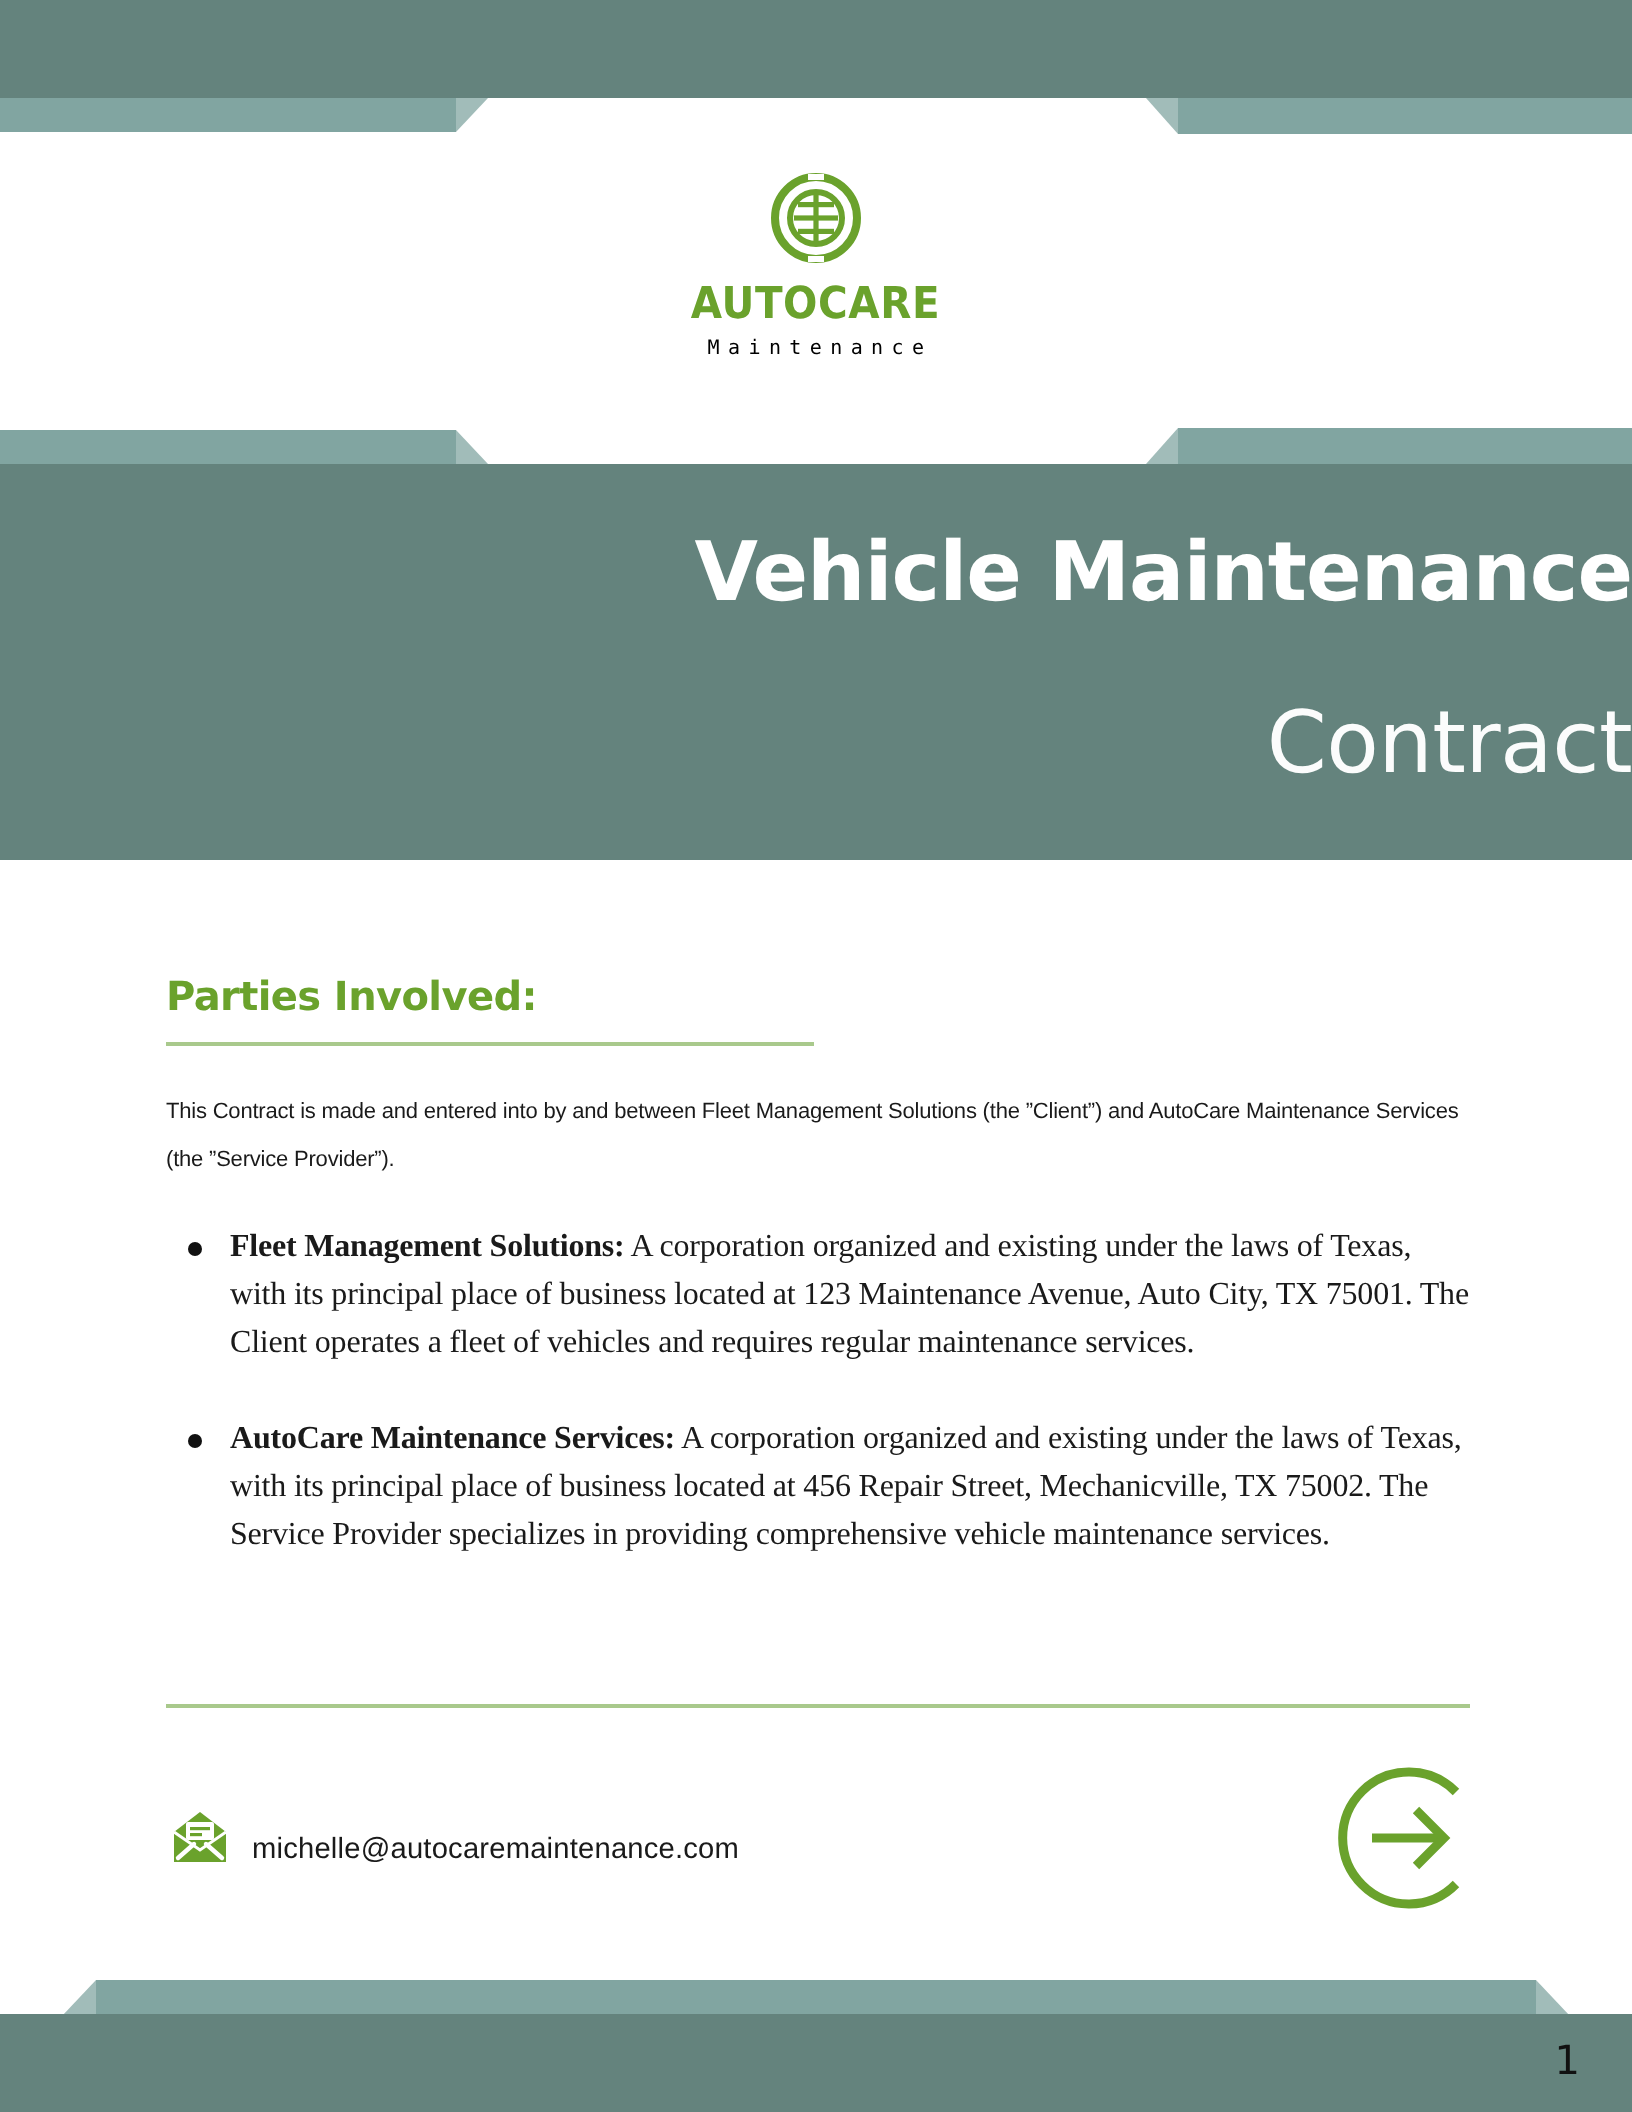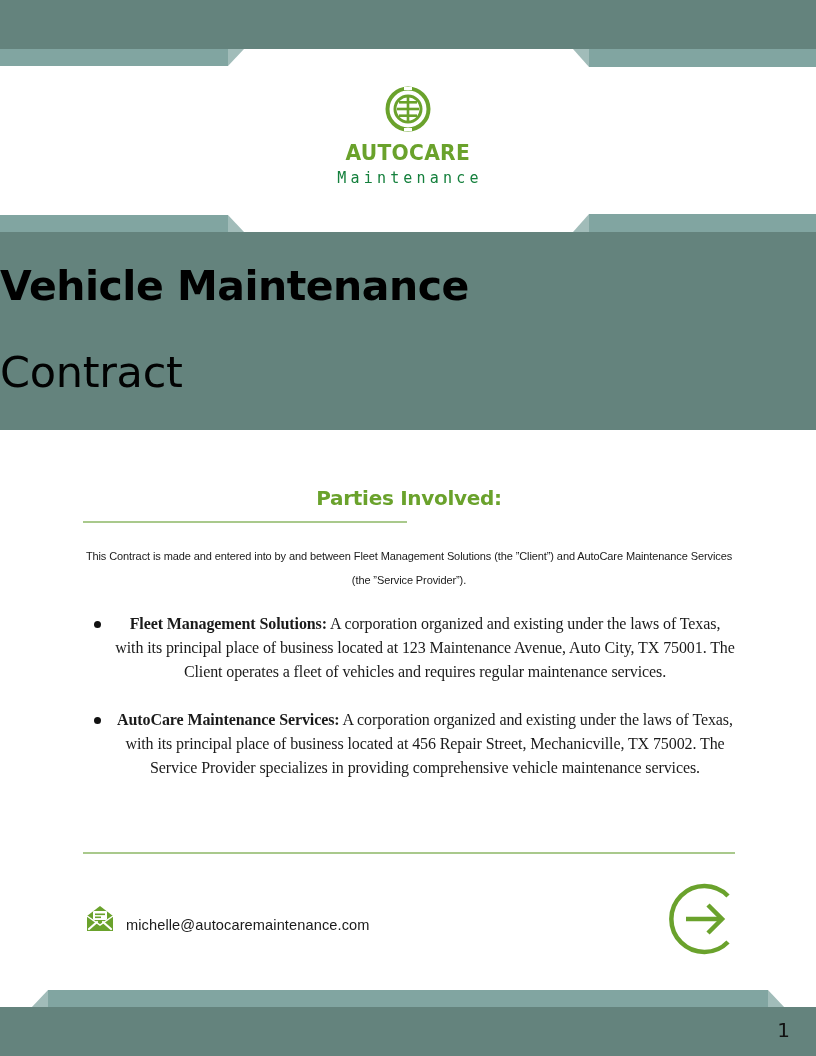--- a/index.html
+++ b/index.html
@@ -14,30 +14,30 @@
   #top-left-strip { top: 49px; left: 0; width: 228px; height: 17px; }
   #top-left-facet { top: 49px; left: 228px; width: 16px; height: 17px; clip-path: polygon(0 0, 100% 0, 0 100%); }
   #top-right-strip { top: 49px; left: 589px; width: 227px; height: 18px; }
   #top-right-facet { top: 49px; left: 573px; width: 16px; height: 18px; clip-path: polygon(0 0, 100% 0, 100% 100%); }
 
   #mid-left-strip { top: 215px; left: 0; width: 228px; height: 17px; }
   #mid-left-facet { top: 215px; left: 228px; width: 16px; height: 17px; clip-path: polygon(0 0, 100% 100%, 0 100%); }
   #mid-right-strip { top: 214px; left: 589px; width: 227px; height: 18px; }
   #mid-right-facet { top: 214px; left: 573px; width: 16px; height: 18px; clip-path: polygon(100% 0, 100% 100%, 0 100%); }
 
-  #title-band { top: 232px; height: 198px; display: flex; flex-direction: column; align-items: flex-start; justify-content: center; color: #000000; }
+  #title-band { top: 232px; height: 198px; display: flex; flex-direction: column; align-items: flex-end; justify-content: center; color: #ffffff; }
   #title-line1 { font-family: "DejaVu Sans", sans-serif; font-weight: bold; font-size: 41px; letter-spacing: -0.5px; line-height: 50px; margin-top: -4px; }
   #title-line2 { font-family: "DejaVu Sans", sans-serif; font-weight: 200; font-size: 43px; line-height: 50px; font-weight: normal; letter-spacing: -0.3px; opacity: 0.98; margin-top: 36px; }
 
   #logo { position: absolute; top: 86px; left: 0; width: 816px; display: flex; flex-direction: column; align-items: center; }
   #logo-icon { width: 46px; height: 46px; }
   #logo-brand { font-family: "DejaVu Sans", sans-serif; font-weight: bold; color: #6aa22c; font-size: 22px; letter-spacing: 0.3px; margin-top: 8px; line-height: 26px; transform: scaleX(0.92); }
-  #logo-sub { font-family: "DejaVu Sans Mono", monospace; color: #15803d; font-size: 15px; letter-spacing: 4.2px; margin-top: 3px; padding-left: 4px; }
+  #logo-sub { font-family: "DejaVu Sans Mono", monospace; color: #000000; font-size: 10px; letter-spacing: 4.2px; margin-top: 3px; padding-left: 4px; }
 
-  #content { position: absolute; left: 83px; top: 484px; width: 652px; text-align: center; }
+  #content { position: absolute; left: 83px; top: 484px; width: 652px; }
   #section-heading { color: #6aa22c; font-weight: bold; font-size: 20px; font-family: "DejaVu Sans", sans-serif; letter-spacing: -0.3px; line-height: 28px; }
   #heading-rule { width: 324px; height: 2px; background: #a9c98c; margin-top: 9px; }
   #intro { font-size: 11px; line-height: 24px; margin-top: 21px; color: #1a1a1a; letter-spacing: -0.1px; }
   .party-list { list-style: none; margin-top: 20px; }
   .party-item { position: relative; padding-left: 32px; font-size: 16px; line-height: 24px; margin-bottom: 24px; letter-spacing: -0.1px; font-family: Liberation Serif, serif; }
   .party-item .bullet { position: absolute; left: 11px; top: 9px; width: 7px; height: 7px; border-radius: 50%; background: #111; }
   .party-item b { font-weight: bold; }
 
   #bottom-rule { position: absolute; left: 83px; top: 852px; width: 652px; height: 2px; background: #a9c98c; }
 

